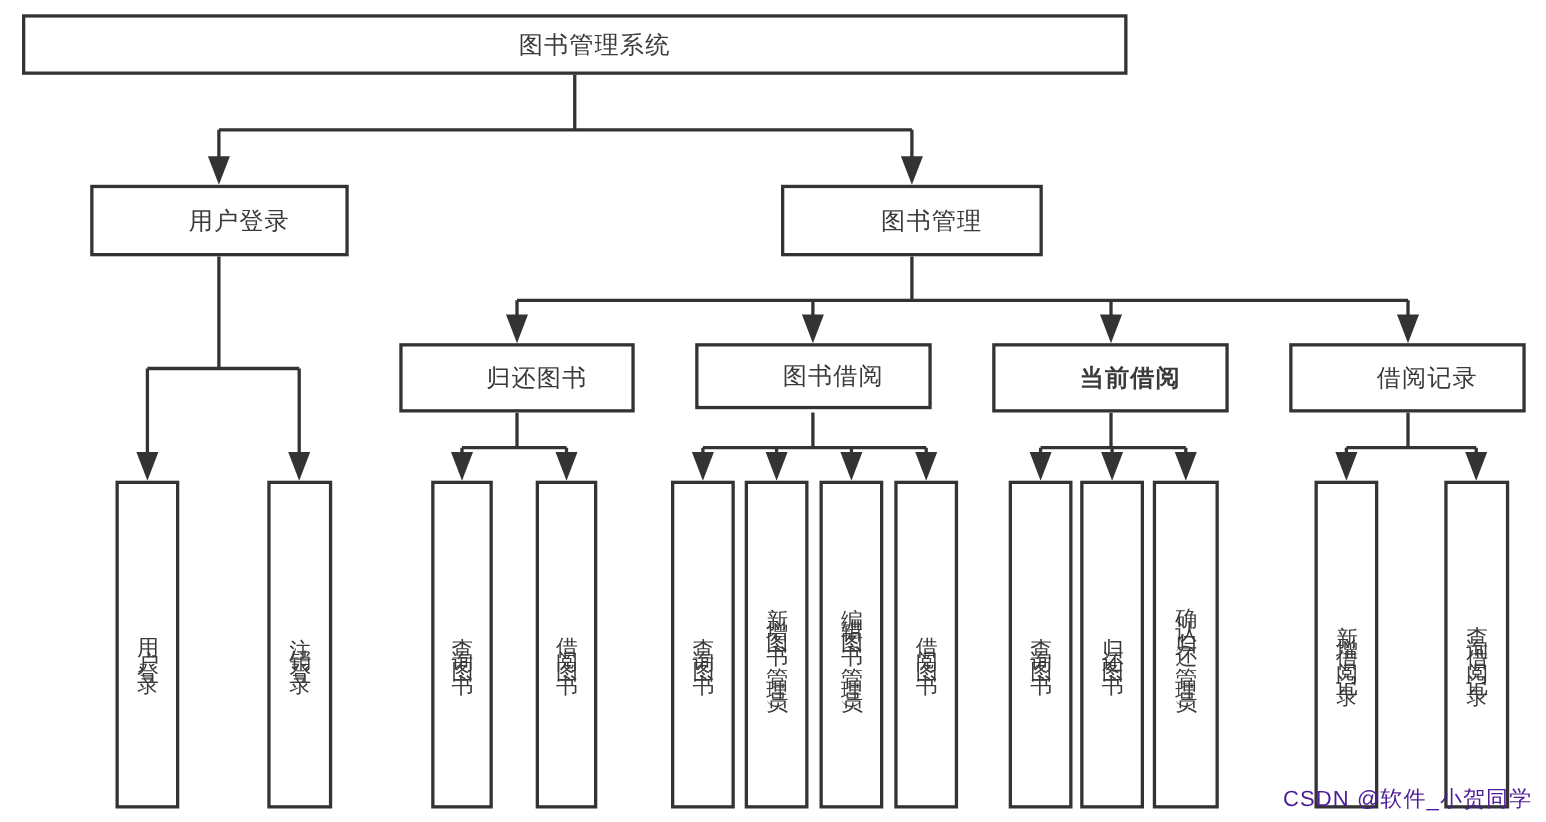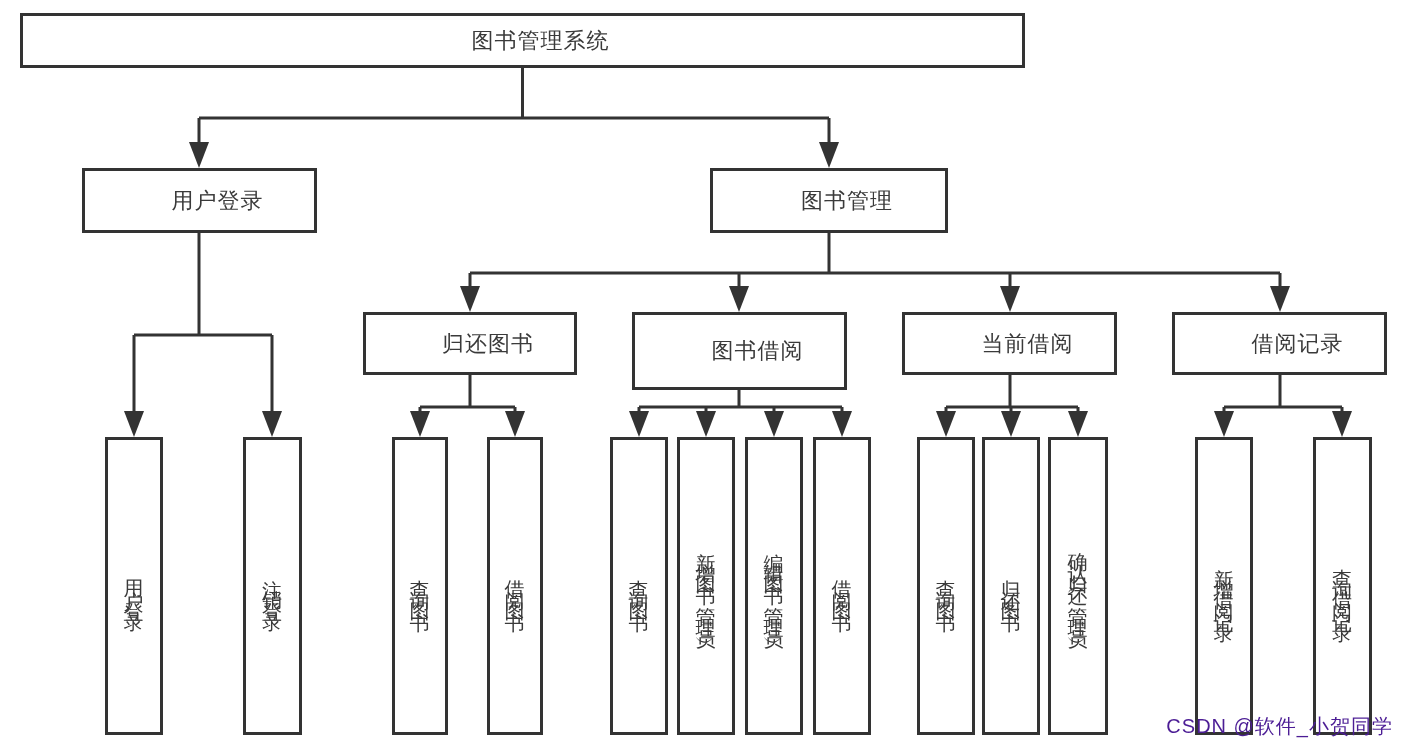--- a/index.html
+++ b/index.html
@@ -98,24 +98,24 @@
   <div class="node h-node" style="left:82px; top:168px; width:235px; height:65px;">
     <span>用户登录</span>
   </div>
   <div class="node h-node" style="left:710px; top:168px; width:238px; height:65px;">
     <span>图书管理</span>
   </div>
 
   <div class="node h-node" style="left:363px; top:312px; width:214px; height:63px;">
     <span>归还图书</span>
   </div>
-  <div class="node h-node" style="left:632px; top:312px; width:215px; height:78px;">
+  <div class="node h-node" style="left:632px; top:312px; width:215px; height:60px;">
     <span>图书借阅</span>
   </div>
-  <div class="node h-node" style="left:902px; top:312px; width:215px; height:63px;">
+  <div class="node h-node" style="left:902px; top:312px; width:215px; height:63px;font-weight:bold;">
     <span>当前借阅</span>
   </div>
   <div class="node h-node" style="left:1172px; top:312px; width:215px; height:63px;justify-content:center;">
     <span>借阅记录</span>
   </div>
 
   <div class="node v-node" style="left:105px; top:437px; width:58px; height:298px;">
     <span>用户登录</span>
   </div>
   <div class="node v-node" style="left:243px; top:437px; width:59px; height:298px;">

